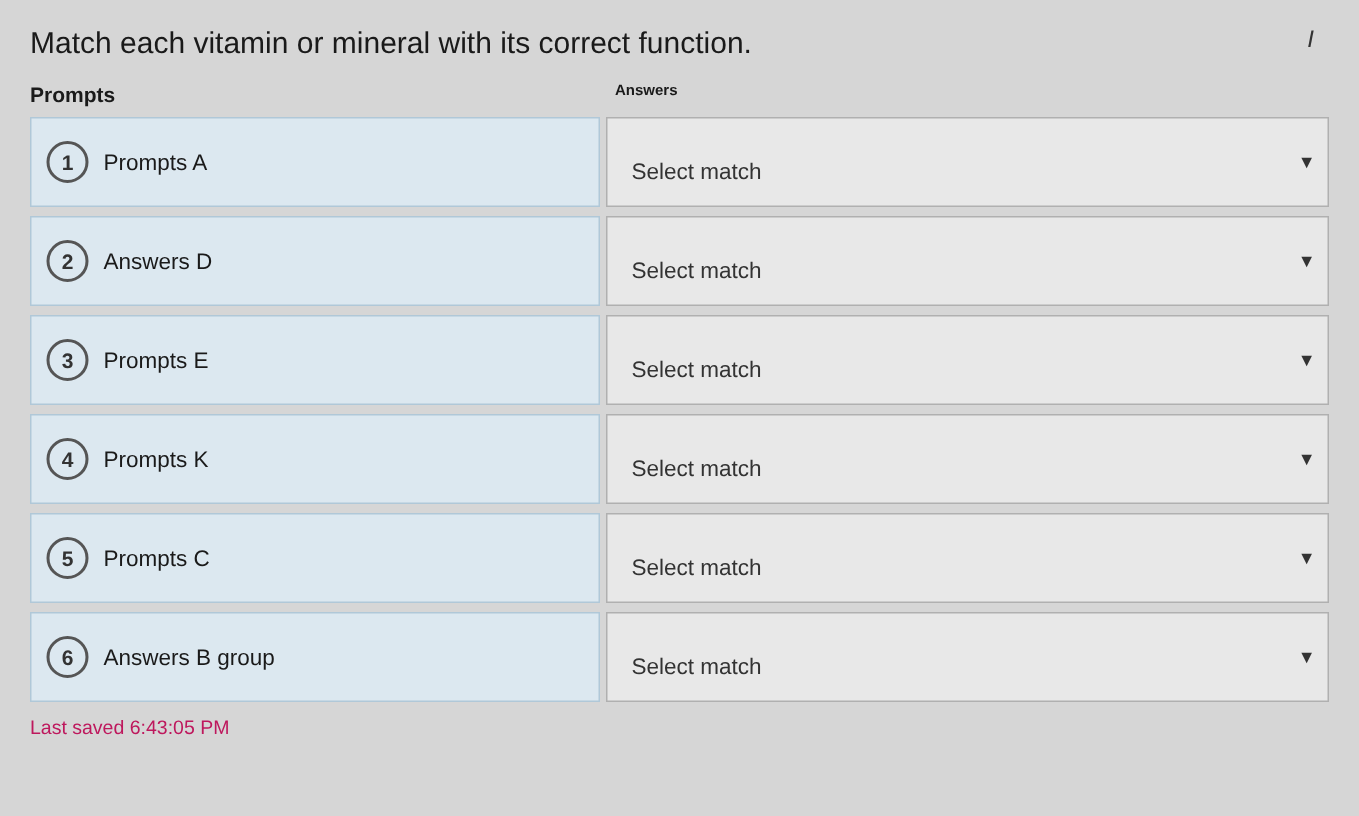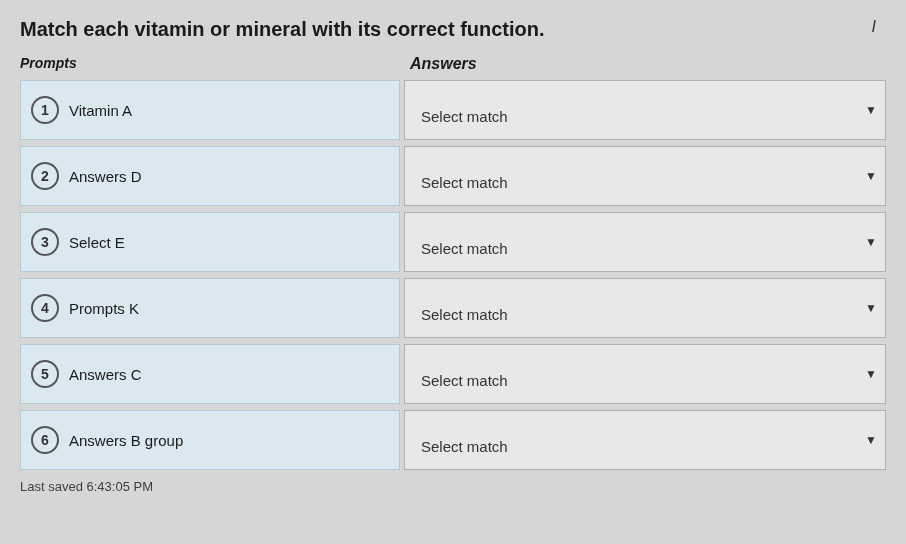--- a/index.html
+++ b/index.html
@@ -18,50 +18,49 @@
 
     .page-container {
       background-color: #d6d6d6;
       padding: 18px 20px 10px 20px;
       min-height: 544px;
       position: relative;
     }
 
     .question-title {
       font-size: 20px;
-      font-weight: bold;
+      font-weight: normal;
       color: #1a1a1a;
       margin-bottom: 14px;
     }
 
     .cursor-indicator {
       position: absolute;
       top: 18px;
       right: 30px;
       font-size: 16px;
       color: #333;
       font-style: italic;
     }
 
     .columns-header {
       display: flex;
       margin-bottom: 6px;
-      font-style: italic;
     }
 
     .prompts-header {
       width: 380px;
       font-size: 14px;
       font-weight: bold;
       color: #1a1a1a;
     }
 
     .answers-header {
       flex: 1;
-      font-size: 16px;
+      font-size: 10px;
       font-weight: bold;
       color: #1a1a1a;
       padding-left: 10px;
     }
 
     .match-row {
       display: flex;
       align-items: center;
       margin-bottom: 4px;
       min-height: 62px;
@@ -130,21 +129,21 @@
       right: 8px;
       top: 50%;
       transform: translateY(-50%);
       pointer-events: none;
       font-size: 12px;
       color: #333;
     }
 
     .last-saved {
       font-size: 13px;
-      color: #404040;
+      color: #be185d;
       margin-top: 8px;
     }
   </style>
 </head>
 <body>
 
 <div class="page-container">
 
   <span class="cursor-indicator">I</span>
 
@@ -152,61 +151,61 @@
 
   <div class="columns-header">
     <div class="prompts-header">Prompts</div>
     <div class="answers-header">Answers</div>
   </div>
 
   <div id="rows-container">
       <div class="match-row">
         <div class="prompt-cell">
           <div class="number-circle">1</div>
-          <span class="prompt-text">Vitamin A</span>
+          <span class="prompt-text">Prompts A</span>
         </div>
         <div class="answer-cell">
           <select class="select-dropdown"><option value="Select match">Select match</option><option value="Vision and immune function">Vision and immune function</option><option value="Calcium absorption and bone health">Calcium absorption and bone health</option><option value="Antioxidant protection">Antioxidant protection</option><option value="Blood clotting">Blood clotting</option><option value="Collagen synthesis and immune support">Collagen synthesis and immune support</option><option value="Energy metabolism and nerve function">Energy metabolism and nerve function</option></select>
           <span class="dropdown-arrow">▼</span>
         </div>
       </div>
       <div class="match-row">
         <div class="prompt-cell">
           <div class="number-circle">2</div>
           <span class="prompt-text">Answers D</span>
         </div>
         <div class="answer-cell">
           <select class="select-dropdown"><option value="Select match">Select match</option><option value="Vision and immune function">Vision and immune function</option><option value="Calcium absorption and bone health">Calcium absorption and bone health</option><option value="Antioxidant protection">Antioxidant protection</option><option value="Blood clotting">Blood clotting</option><option value="Collagen synthesis and immune support">Collagen synthesis and immune support</option><option value="Energy metabolism and nerve function">Energy metabolism and nerve function</option></select>
           <span class="dropdown-arrow">▼</span>
         </div>
       </div>
       <div class="match-row">
         <div class="prompt-cell">
           <div class="number-circle">3</div>
-          <span class="prompt-text">Select E</span>
+          <span class="prompt-text">Prompts E</span>
         </div>
         <div class="answer-cell">
           <select class="select-dropdown"><option value="Select match">Select match</option><option value="Vision and immune function">Vision and immune function</option><option value="Calcium absorption and bone health">Calcium absorption and bone health</option><option value="Antioxidant protection">Antioxidant protection</option><option value="Blood clotting">Blood clotting</option><option value="Collagen synthesis and immune support">Collagen synthesis and immune support</option><option value="Energy metabolism and nerve function">Energy metabolism and nerve function</option></select>
           <span class="dropdown-arrow">▼</span>
         </div>
       </div>
       <div class="match-row">
         <div class="prompt-cell">
           <div class="number-circle">4</div>
           <span class="prompt-text">Prompts K</span>
         </div>
         <div class="answer-cell">
           <select class="select-dropdown"><option value="Select match">Select match</option><option value="Vision and immune function">Vision and immune function</option><option value="Calcium absorption and bone health">Calcium absorption and bone health</option><option value="Antioxidant protection">Antioxidant protection</option><option value="Blood clotting">Blood clotting</option><option value="Collagen synthesis and immune support">Collagen synthesis and immune support</option><option value="Energy metabolism and nerve function">Energy metabolism and nerve function</option></select>
           <span class="dropdown-arrow">▼</span>
         </div>
       </div>
       <div class="match-row">
         <div class="prompt-cell">
           <div class="number-circle">5</div>
-          <span class="prompt-text">Answers C</span>
+          <span class="prompt-text">Prompts C</span>
         </div>
         <div class="answer-cell">
           <select class="select-dropdown"><option value="Select match">Select match</option><option value="Vision and immune function">Vision and immune function</option><option value="Calcium absorption and bone health">Calcium absorption and bone health</option><option value="Antioxidant protection">Antioxidant protection</option><option value="Blood clotting">Blood clotting</option><option value="Collagen synthesis and immune support">Collagen synthesis and immune support</option><option value="Energy metabolism and nerve function">Energy metabolism and nerve function</option></select>
           <span class="dropdown-arrow">▼</span>
         </div>
       </div>
       <div class="match-row">
         <div class="prompt-cell">
           <div class="number-circle">6</div>
           <span class="prompt-text">Answers B group</span>

